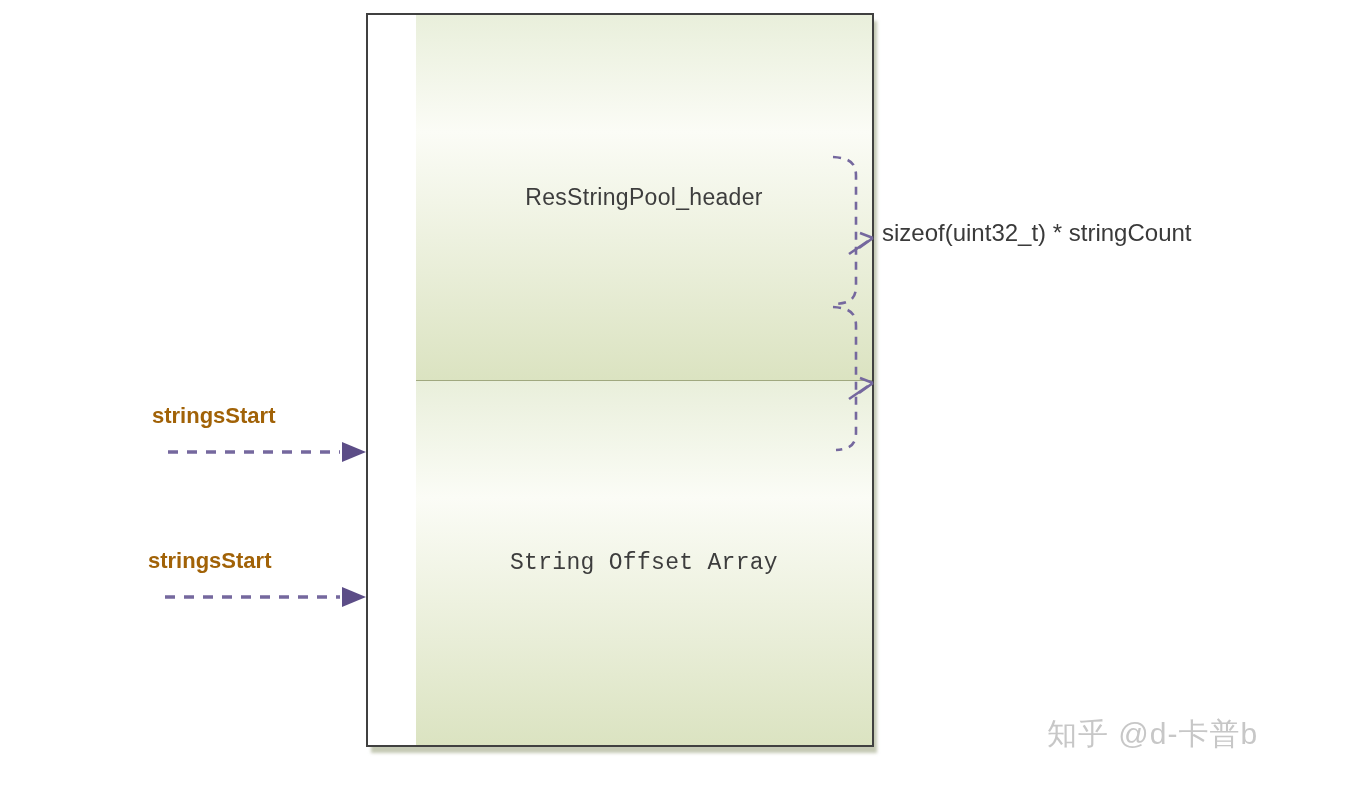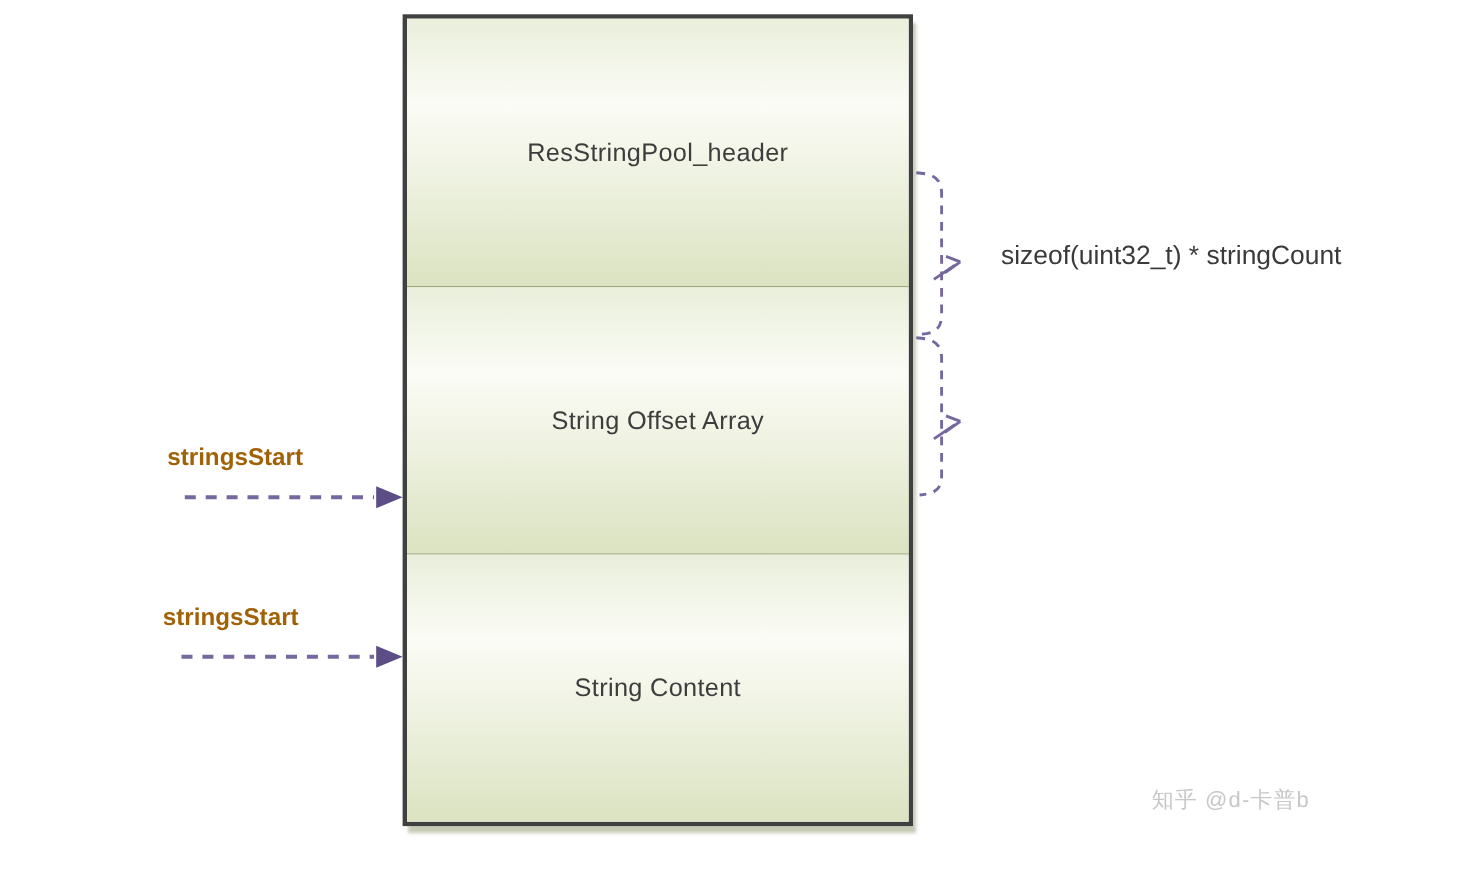--- a/index.html
+++ b/index.html
@@ -15,35 +15,37 @@
     background: #ffffff;
     overflow: hidden;
   }
   
   .stack {
     position: absolute;
     left: 366px;
     top: 13px;
     width: 456px;
     height: 730px;
-    border: 4px solid #404040;
+    border: 2px solid #404040;
     display: flex;
     flex-direction: column;
     box-shadow: 4px 7px 3px -1px rgba(150, 158, 120, 0.55);
     background: #ffffff;
+    padding-left: 48px;
   }
   .box {
     flex: 1;
     display: flex;
     align-items: center;
     justify-content: center;
     background: linear-gradient(180deg, #e9efdb 0%, #fbfcf6 32%, #dbe3c1 100%);
   }
   .box + .box {
     border-top: 1px solid #a0a87f;
+    font-family: Liberation Mono, monospace;
   }
   .box-label {
     font-size: 23px;
     color: #3d3d3d;
     letter-spacing: 0.3px;
   }
   
   .overlay {
     position: absolute;
     left: 0;
@@ -55,46 +57,42 @@
     font-size: 22px;
     color: #a16207;
     white-space: nowrap;
     font-weight: bold;
   }
   .annot-label {
     position: absolute;
     font-size: 24px;
     color: #3a3a3a;
     white-space: nowrap;
-    margin-left: 28px;
   }
   .watermark {
     position: absolute;
     left: 1047px;
     top: 714px;
-    font-size: 20px;
+    font-size: 30px;
     color: #c7c7c7;
     letter-spacing: 1px;
     white-space: nowrap;
   }
 </style>
 </head>
 <body>
 
 <div class="canvas">
 
   <div class="stack">
     <div class="box">
       <span class="box-label">ResStringPool_header</span>
     </div>
     <div class="box">
       <span class="box-label">String Offset Array</span>
-    </div>
-    <div class="box">
-      <span class="box-label">String Content</span>
     </div>
   </div>
 
   <svg class="overlay" width="1348" height="800" viewBox="0 0 1348 800">
 
     <g>
       <path d="M168 452 H340" stroke="#75689e" stroke-width="3.5" stroke-dasharray="10 9" fill="none"></path>
       <polygon points="342,442 366,452 342,462" fill="#5c4d87"></polygon>
     </g>
 

